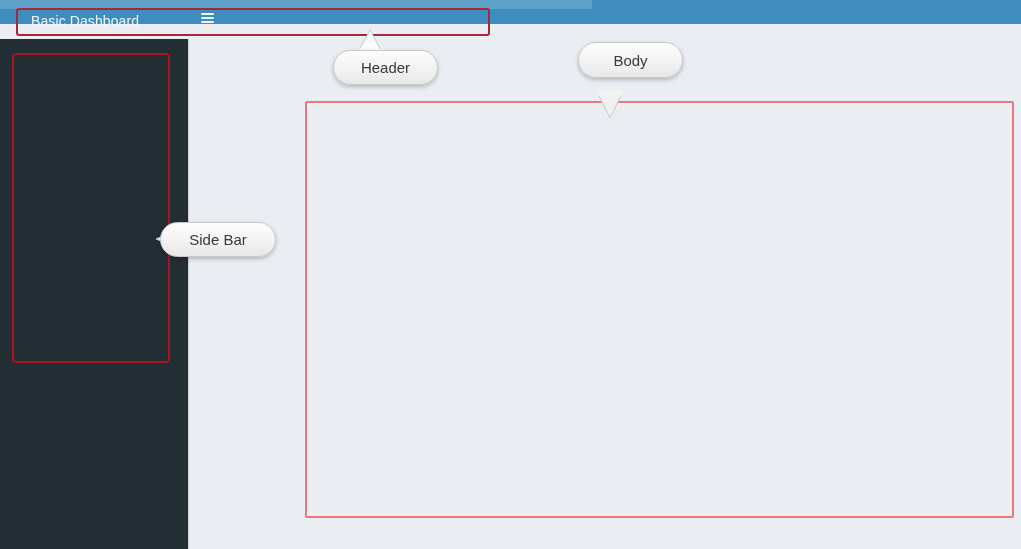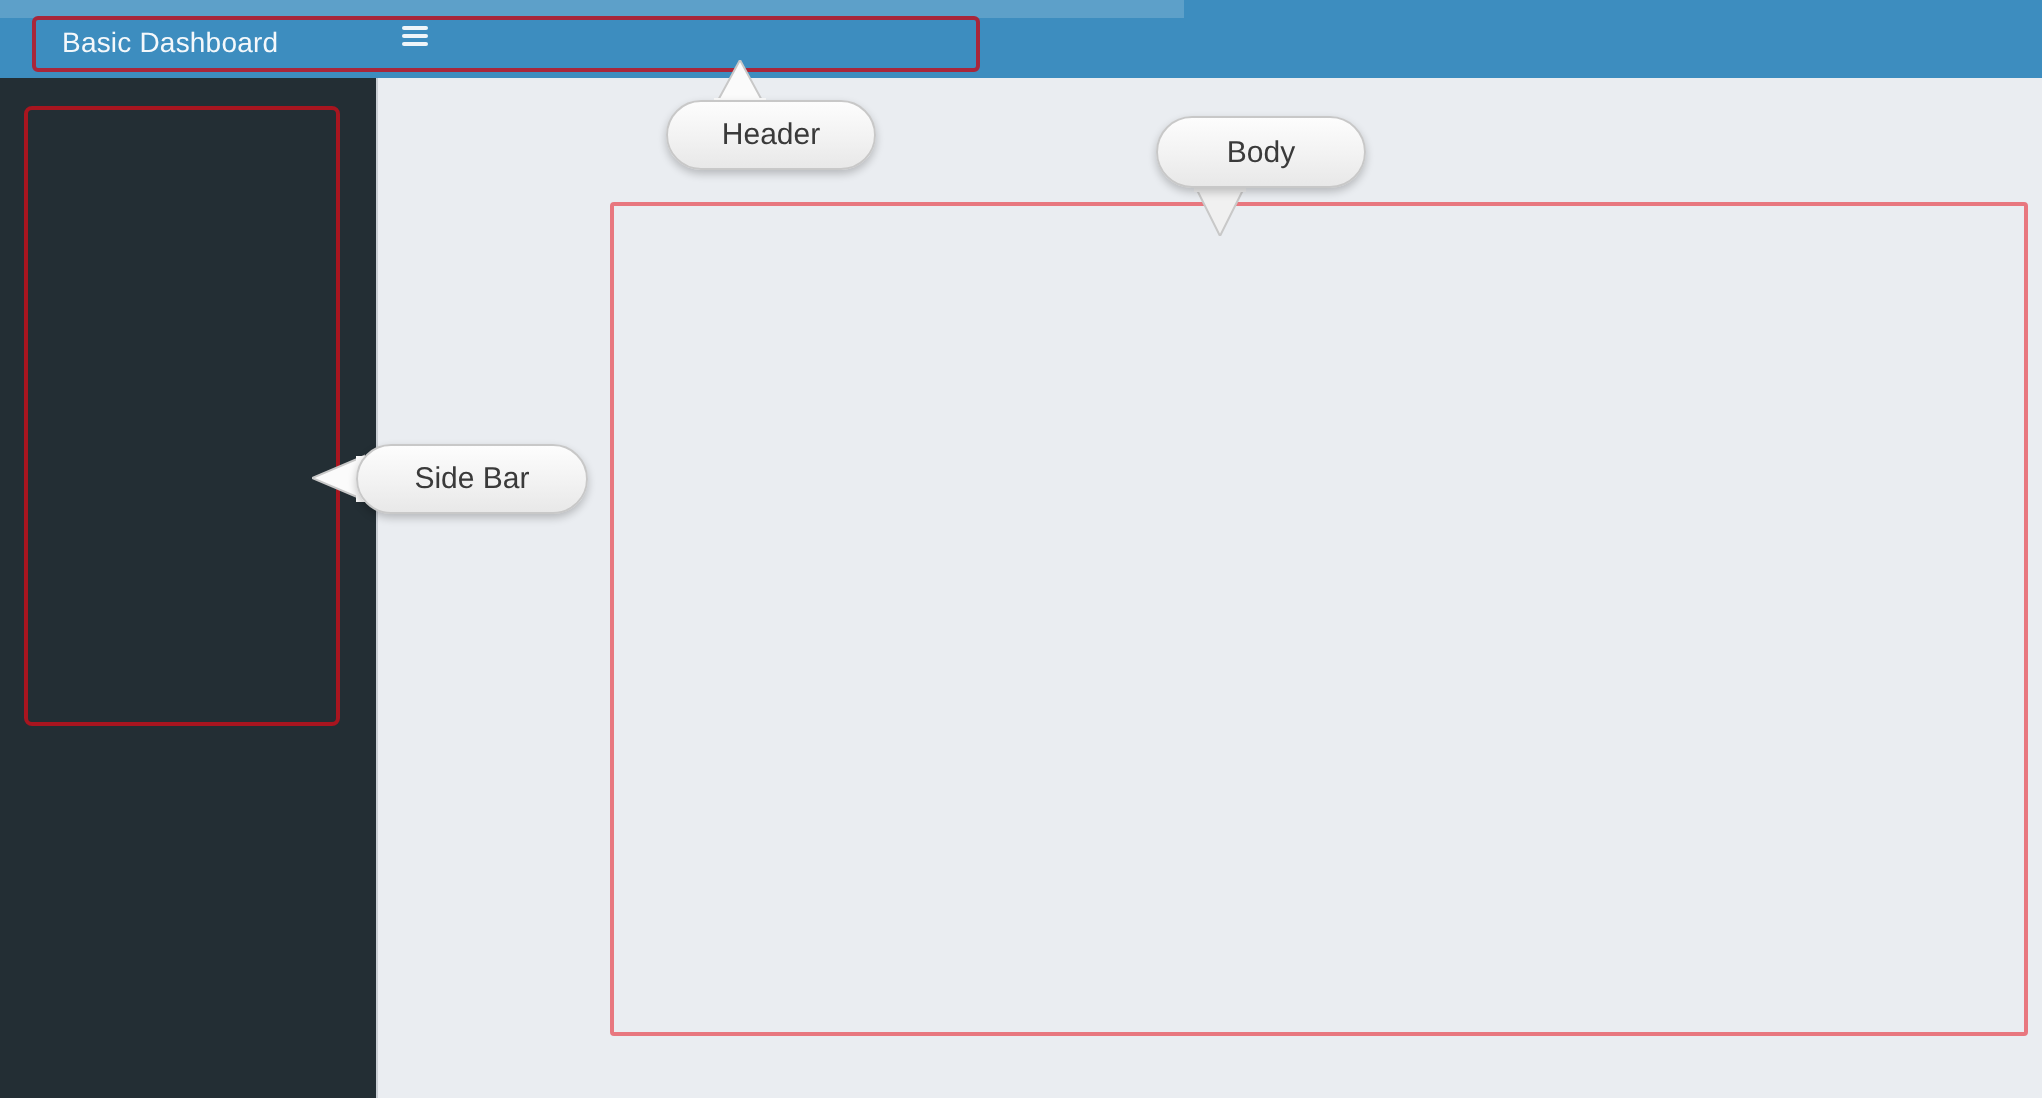--- a/index.html
+++ b/index.html
@@ -21,21 +21,21 @@
     inset: 0;
     background: #eaedf1;
   }
 
   
   #header-bar {
     position: absolute;
     left: 0;
     top: 0;
     width: 1021px;
-    height: 39px;
+    height: 24px;
     background: #3d8dbf;
     box-sizing: border-box;
   }
   #header-highlight-strip {
     position: absolute;
     left: 0;
     top: 0;
     width: 592px;
     height: 9px;
     background: rgba(255,255,255,0.17);
@@ -163,33 +163,33 @@
   }
   #callout-header-tail {
     left: 352px;
     top: 30px;
     width: 36px;
     height: 24px;
   }
 
   #callout-body {
     left: 578px;
-    top: 58px;
+    top: 42px;
     width: 105px;
     height: 36px;
   }
   #callout-body-tail {
     left: 592px;
     top: 90px;
     width: 36px;
     height: 28px;
   }
 
   #callout-sidebar {
-    left: 178px;
+    left: 160px;
     top: 222px;
     width: 116px;
     height: 35px;
   }
   #callout-sidebar-tail {
     left: 156px;
     top: 226px;
     width: 28px;
     height: 28px;
   }

